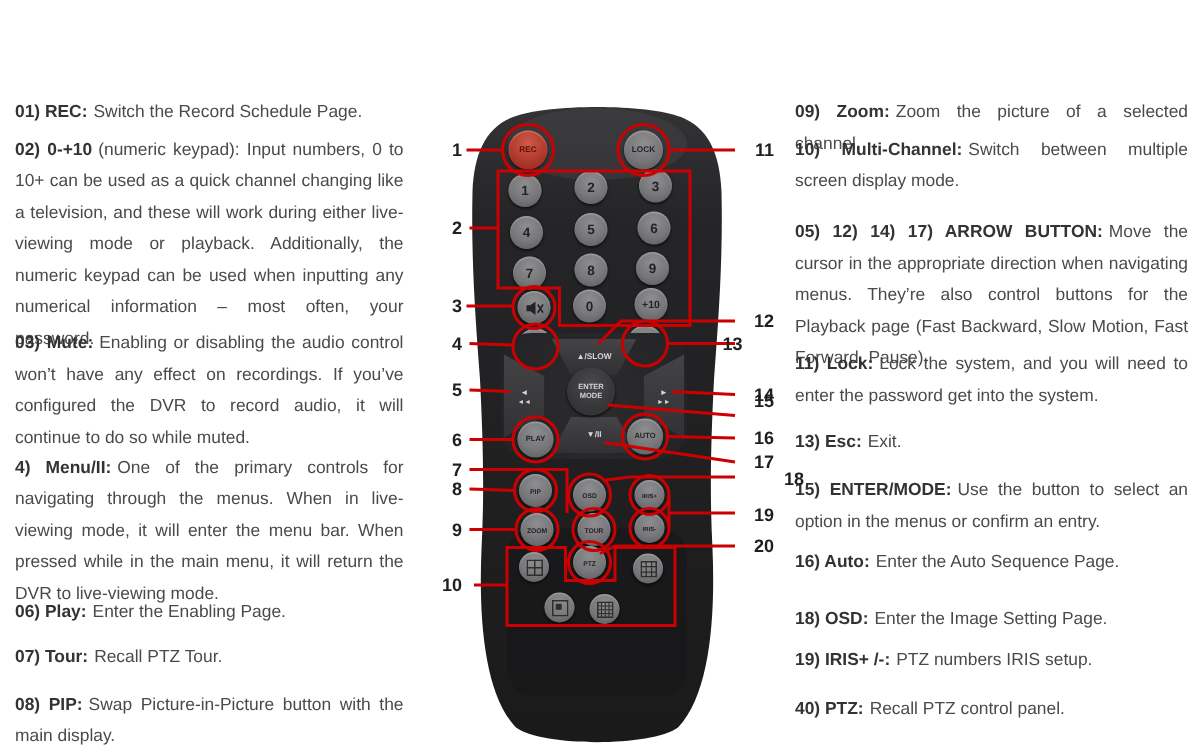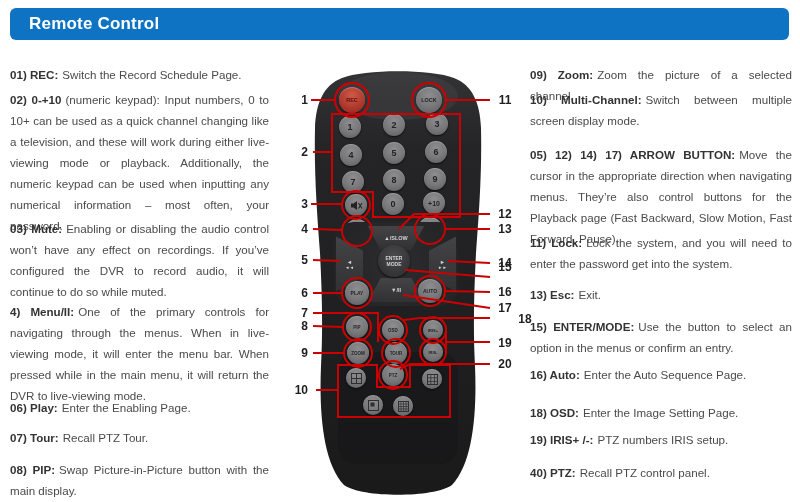--- a/index.html
+++ b/index.html
@@ -11,21 +11,21 @@
   .header-bar span{color:#ffffff;font-size:17px;font-weight:bold;padding-left:19px;letter-spacing:.2px;}
   
   .para{position:absolute;margin:0;font-size:11.6px;line-height:21px;color:#4a4a4a;
         text-align:justify;}
   .para b{color:#333333;margin-right:4px;}
   .colL .para{left:10px;width:259px;}
   .colR .para{left:530px;width:262px;}
   
   .co{position:absolute;font-size:12px;font-weight:bold;color:#1f1f1f;width:22px;}
   .co.l{text-align:right;}
-  .co.r{text-align:center;}
+  .co.r{text-align:right;}
   
   .remote{position:absolute;left:312px;top:68px;width:172px;height:432px;}
   .remote svg.body{position:absolute;left:0;top:0;}
   .btn{position:absolute;border-radius:50%;
        background:radial-gradient(circle at 50% 32%,#8e8e90 0%,#77777a 55%,#59595c 100%);
        box-shadow:0 1px 2px rgba(0,0,0,.7), inset 0 1px 1px rgba(255,255,255,.25);
        display:flex;align-items:center;justify-content:center;
        color:#232325;font-weight:bold;}
   .btn.num{width:22px;height:22px;font-size:9px;}
   .btn.numsm{width:22px;height:22px;font-size:7px;}
@@ -50,23 +50,20 @@
          display:flex;flex-direction:column;align-items:center;justify-content:center;
          color:#d2d2d4;font-weight:bold;font-size:5px;line-height:6px;
          box-shadow:0 1px 2px rgba(0,0,0,.8);}
   .anno{position:absolute;left:0;top:0;pointer-events:none;}
 </style>
 </head>
 <body>
 
 <div class="page">
 
-  <div class="header-bar">
-    <span>Remote Control</span>
-  </div>
 
   <div class="colL">
     <p class="para" style="top:64px"><b>01) REC:</b><span>Switch the Record Schedule Page.</span></p>
     <p class="para" style="top:89px"><b>02) 0-+10</b><span>(numeric keypad): Input numbers, 0 to 10+ can be used as a quick channel changing like a television, and these will work during either live-viewing mode or playback. Additionally, the numeric keypad can be used when inputting any numerical information – most often, your password.</span></p>
     <p class="para" style="top:218px"><b>03) Mute:</b><span>Enabling or disabling the audio control won’t have any effect on recordings. If you’ve configured the DVR to record audio, it will continue to do so while muted.</span></p>
     <p class="para" style="top:301px"><b>4) Menu/II:</b><span>One of the primary controls for navigating through the menus. When in live-viewing mode, it will enter the menu bar. When pressed while in the main menu, it will return the DVR to live-viewing mode.</span></p>
     <p class="para" style="top:397px"><b>06) Play:</b><span>Enter the Enabling Page.</span></p>
     <p class="para" style="top:427px"><b>07) Tour:</b><span>Recall PTZ Tour.</span></p>
     <p class="para" style="top:459px"><b>08) PIP:</b><span>Swap Picture-in-Picture button with the main display.</span></p>
   </div>
@@ -241,21 +238,21 @@
   <span class="co l" style="left:286px;top:197px">3</span>
   <span class="co l" style="left:286px;top:222px">4</span>
   <span class="co l" style="left:286px;top:253px">5</span>
   <span class="co l" style="left:286px;top:286px">6</span>
   <span class="co l" style="left:286px;top:306px">7</span>
   <span class="co l" style="left:286px;top:319px">8</span>
   <span class="co l" style="left:286px;top:346px">9</span>
   <span class="co l" style="left:286px;top:383px">10</span>
   <span class="co r" style="left:494px;top:93px">11</span>
   <span class="co r" style="left:494px;top:207px">12</span>
-  <span class="co r" style="left:494px;top:222px">13</span>
+  <span class="co r" style="left:473px;top:222px">13</span>
   <span class="co r" style="left:494px;top:256px">14</span>
   <span class="co r" style="left:494px;top:260px">15</span>
   <span class="co r" style="left:494px;top:285px">16</span>
   <span class="co r" style="left:494px;top:301px">17</span>
   <span class="co r" style="left:514px;top:312px">18</span>
   <span class="co r" style="left:494px;top:336px">19</span>
   <span class="co r" style="left:494px;top:357px">20</span>
 </div>
 
 </body></html>

